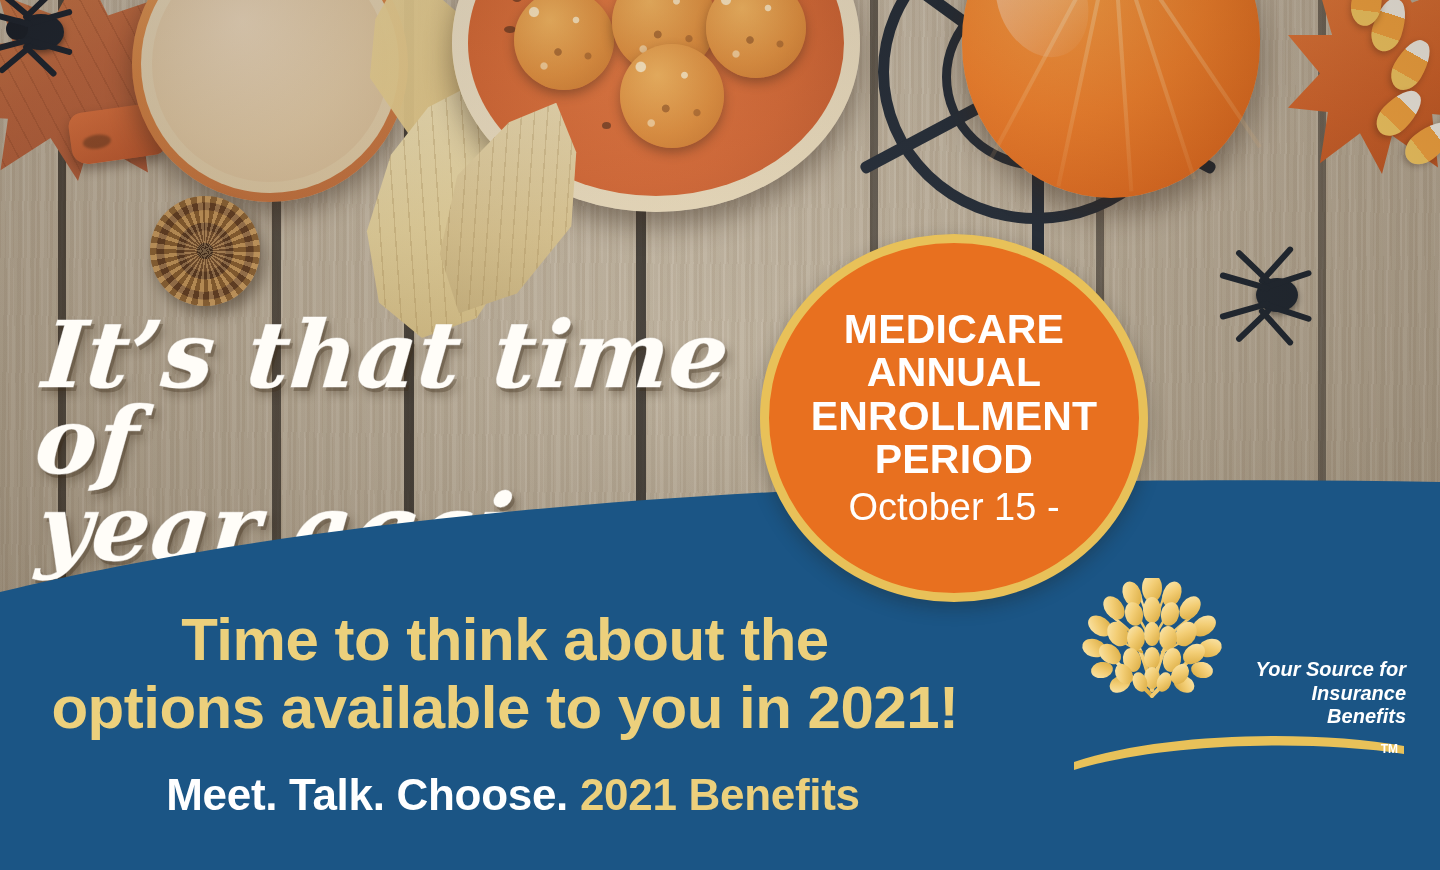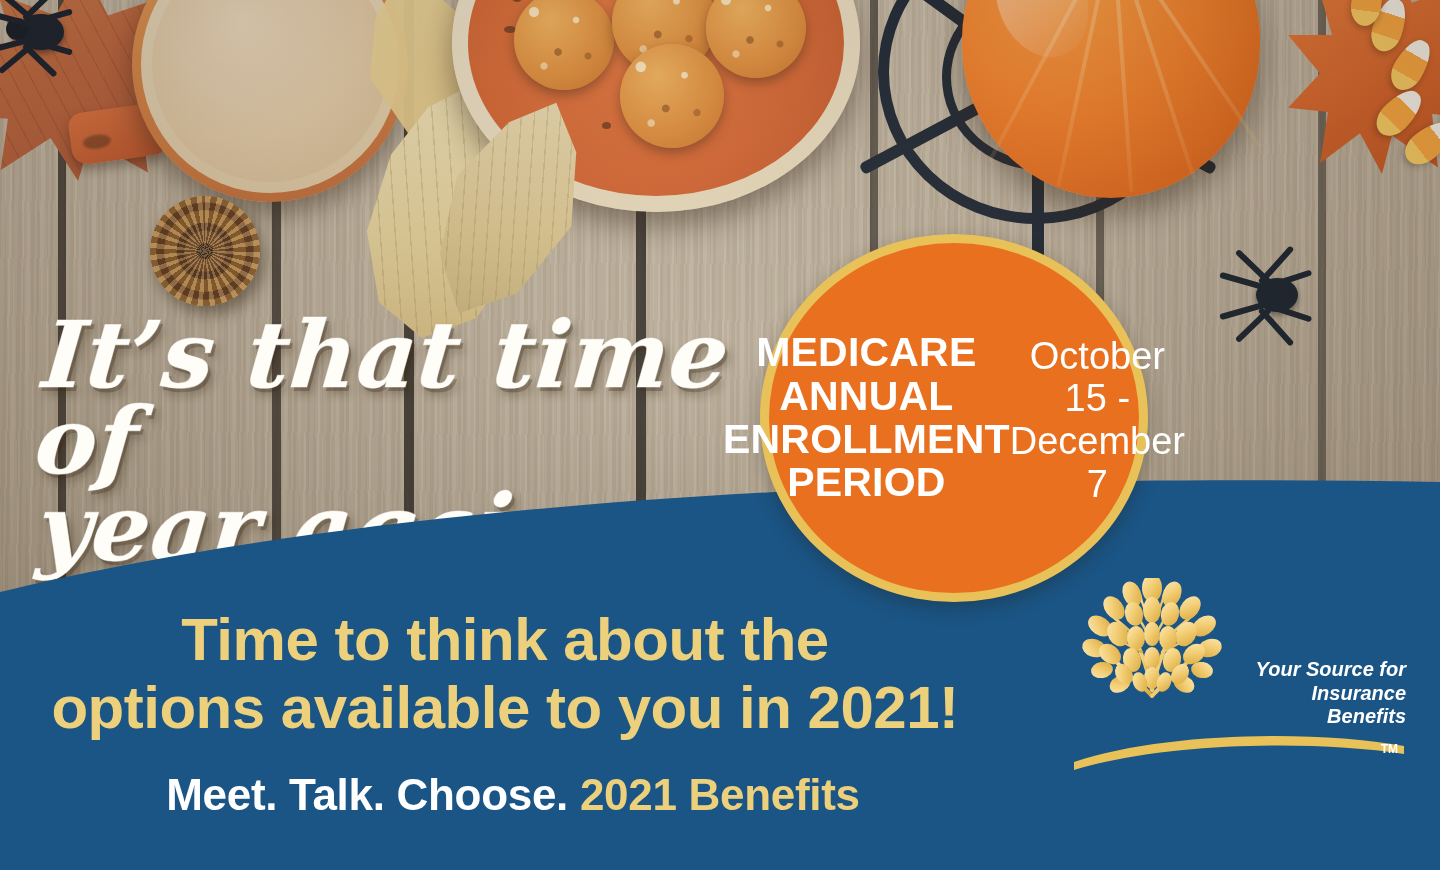--- a/index.html
+++ b/index.html
@@ -174,21 +174,21 @@
     background:#1b5585;
     clip-path: path("M0,592 C 300,520 760,470 1440,482 L1440,870 L0,870 Z");
   }
 
   
   .badge{
     position:absolute; left:760px; top:234px; width:388px; height:368px;
     border-radius:50%;
     background:#e8701f;
     border:9px solid #e8c159;
-    display:flex; flex-direction:row; align-items:center; justify-content:center;
+    display:flex; flex-direction:column; align-items:center; justify-content:center;
     box-shadow:0 6px 18px rgba(30,20,10,.28);
   }
   .badge .t1{
     color:#fff; font-weight:700; font-size:41px; line-height:1.06;
     text-align:center; letter-spacing:.2px;
   }
   .badge .t2{
     color:#fff; font-weight:400; font-size:38px; line-height:1.12;
     text-align:center; margin-top:4px;
   }
@@ -327,21 +327,20 @@
 
   <div class="badge">
     <div class="t1">
       <div>MEDICARE</div>
       <div>ANNUAL</div>
       <div>ENROLLMENT</div>
       <div>PERIOD</div>
     </div>
     <div class="t2">
       <div>October 15 -</div>
-      <div>December 7</div>
     </div>
   </div>
 
   <div class="headline">
     <div>Time to think about the</div>
     <div>options available to you in 2021!</div>
   </div>
 
   <div class="subline">
     <span class="w">Meet. Talk. Choose. </span><span class="g">2021 Benefits</span>

